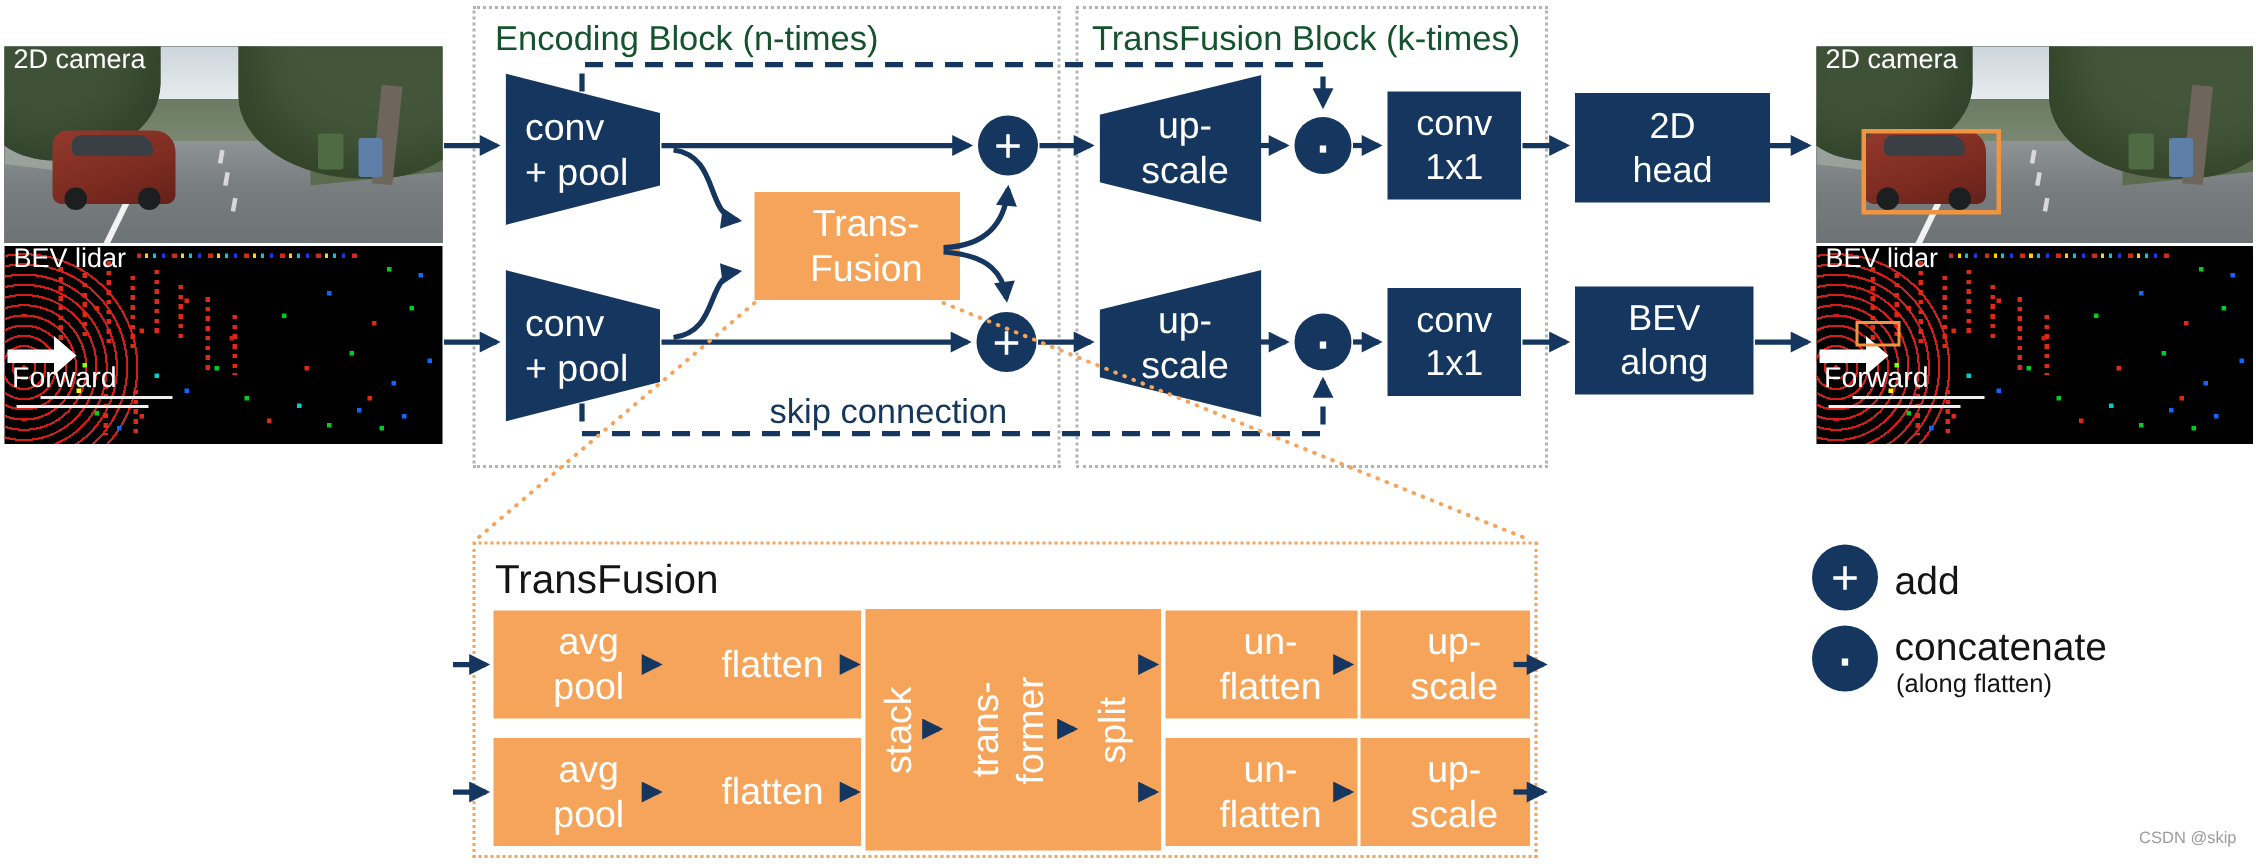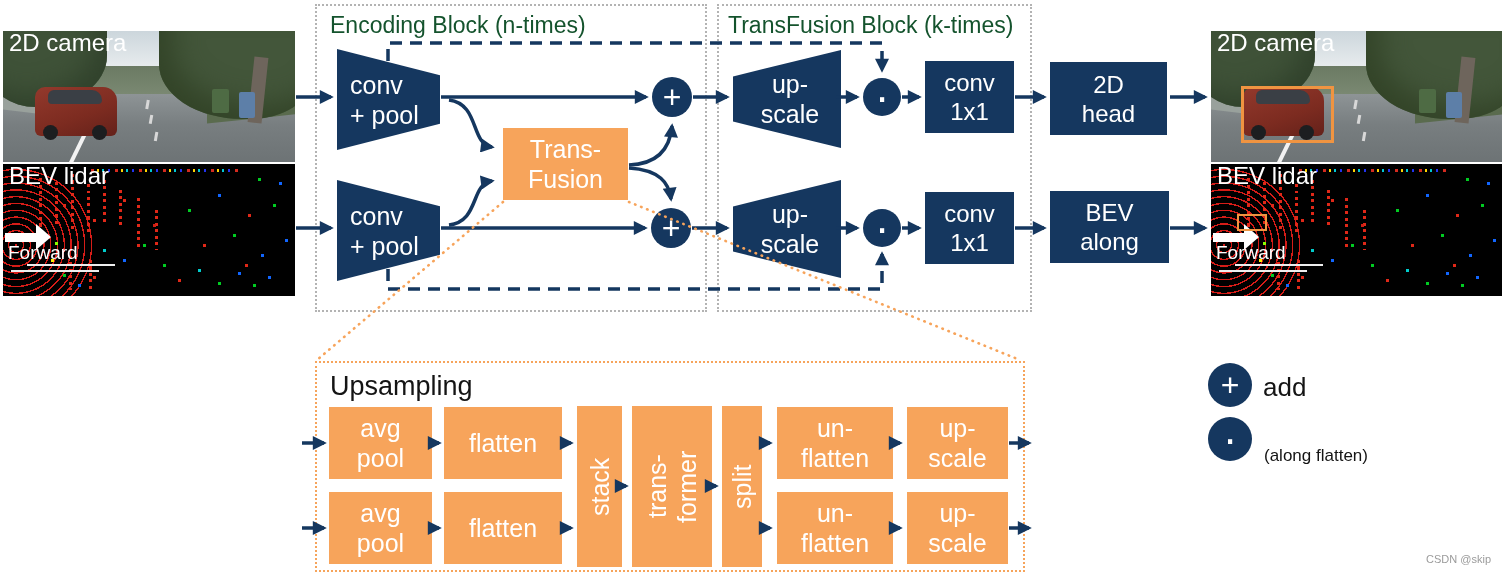--- a/index.html
+++ b/index.html
@@ -9,35 +9,35 @@
   
   .groupbox{position:absolute;border:2px dotted #b3b3b3;z-index:0;background:transparent;}
   .groupbox .gtitle{position:absolute;left:13px;top:6px;color:#14532d;font-size:23px;white-space:nowrap;}
   .detailbox{position:absolute;border:2px dotted #f6a45b;z-index:0;}
   .detailbox .dtitle{position:absolute;left:13px;top:8px;color:#141414;font-size:27px;}
 
   
   .navyblock,.orangeblock{position:absolute;display:flex;align-items:center;justify-content:center;
     color:#fff;text-align:center;white-space:pre-line;z-index:2;font-size:25px;line-height:30px;}
   .navyblock{background:#15375f;}
-  .orangeblock{background:#f7a45b;}
+  .orangeblock{background:#f7a45b;padding-left:12px;}
   .trap{justify-content:flex-start;text-align:left;padding-left:13px;box-sizing:border-box;}
   .trapL{clip-path:polygon(0 0,100% 26%,100% 74%,0 100%);}
   .trapR{clip-path:polygon(0 27%,100% 0,100% 100%,0 73%);justify-content:center;text-align:center;padding-left:6px;}
   .opcircle{position:absolute;background:#15375f;border-radius:50%;color:#fff;display:flex;
     align-items:center;justify-content:center;z-index:2;}
   .plus{font-size:32px;line-height:0;}
   .cdot{font-size:44px;line-height:0;}
   .vtext{writing-mode:vertical-rl;transform:rotate(180deg);white-space:pre-line;text-align:center;line-height:30px;}
 
   .skiplabel{position:absolute;left:513px;top:261px;width:180px;color:#16365a;font-size:23px;z-index:2;white-space:nowrap;}
 
   
   .photo{position:absolute;overflow:hidden;background:#000;z-index:1;}
-  .photo-label{position:absolute;left:6px;top:-2px;color:#fff;font-size:24px;z-index:5;}
+  .photo-label{position:absolute;left:6px;top:-2px;color:#fff;font-size:18px;z-index:5;}
   
   .cam-sky{position:absolute;left:0;top:0;right:0;height:40%;background:linear-gradient(#ccd6dc,#e8ecee 70%,#dde3e3);}
   .cam-band{position:absolute;left:0;top:27%;right:0;height:24%;background:linear-gradient(#6b7a63,#7c8a74);}
   .cam-road{position:absolute;left:0;top:48%;right:0;bottom:0;background:linear-gradient(#8e9496,#787e80 45%,#6d7375);}
   .cam-sidewalk{position:absolute;left:0;top:47%;width:20%;height:15%;background:#99a19c;transform:skewY(7deg);}
   .cam-grass{position:absolute;right:0;top:50%;width:30%;height:17%;background:#5a6b4e;transform:skewY(-6deg);}
   .cam-treeL{position:absolute;left:-14px;top:-10px;width:118px;height:86px;background:#3f5238;
     border-radius:0 0 60% 40%;box-shadow:inset -12px -12px 26px #31422c;}
   .cam-treeR{position:absolute;right:-16px;top:-12px;width:152px;height:100px;background:#43563a;
     border-radius:0 0 40% 55%;box-shadow:inset 14px -14px 28px #334428;}
@@ -181,45 +181,46 @@
 + pool</div>
   <div class="navyblock trap trapL" style="left:337px;top:180px;width:103px;height:101px;">conv
 + pool</div>
 
   <div class="orangeblock" style="left:503px;top:128px;width:125px;height:72px;">Trans-
 Fusion</div>
 
   <div class="opcircle plus" style="left:652px;top:77px;width:40px;height:40px;">+</div>
   <div class="opcircle plus" style="left:651px;top:208px;width:40px;height:40px;">+</div>
 
+  <span class="skiplabel">skip connection</span>
 
   <div class="groupbox" style="left:717px;top:4px;width:311px;height:304px;">
     <span class="gtitle" style="left:9px;">TransFusion Block (k-times)</span>
   </div>
 
   <div class="navyblock trapR" style="left:733px;top:50px;width:102px;height:98px;">up-
 scale</div>
   <div class="navyblock trapR" style="left:733px;top:180px;width:102px;height:98px;">up-
 scale</div>
 
   <div class="opcircle cdot" style="left:863px;top:78px;width:38px;height:38px;">·</div>
   <div class="opcircle cdot" style="left:863px;top:209px;width:38px;height:38px;">·</div>
 
   <div class="navyblock" style="left:925px;top:61px;width:89px;height:72px;font-size:24px;line-height:29px;">conv
 1x1</div>
   <div class="navyblock" style="left:925px;top:192px;width:89px;height:72px;font-size:24px;line-height:29px;">conv
 1x1</div>
 
-  <div class="navyblock" style="left:1050px;top:62px;width:117px;height:73px;font-size:24px;line-height:29px;">2D
+  <div class="navyblock" style="left:1050px;top:62px;width:130px;height:73px;font-size:24px;line-height:29px;">2D
 head</div>
   <div class="navyblock" style="left:1050px;top:191px;width:119px;height:72px;font-size:24px;line-height:29px;">BEV
 along</div>
 
   <div class="detailbox" style="left:315px;top:361px;width:706px;height:207px;">
-    <span class="dtitle">Upsampling</span>
+    <span class="dtitle">TransFusion</span>
   </div>
 
   <div class="orangeblock" style="left:329px;top:407px;width:103px;height:72px;">avg
 pool</div>
   <div class="orangeblock" style="left:329px;top:492px;width:103px;height:72px;">avg
 pool</div>
   <div class="orangeblock" style="left:444px;top:407px;width:118px;height:72px;">flatten</div>
   <div class="orangeblock" style="left:444px;top:492px;width:118px;height:72px;">flatten</div>
   <div class="orangeblock vtext" style="left:577px;top:406px;width:45px;height:161px;">stack</div>
   <div class="orangeblock vtext" style="left:632px;top:406px;width:80px;height:161px;">trans-
@@ -230,20 +231,21 @@
   <div class="orangeblock" style="left:777px;top:492px;width:116px;height:72px;">un-
 flatten</div>
   <div class="orangeblock" style="left:907px;top:407px;width:101px;height:72px;">up-
 scale</div>
   <div class="orangeblock" style="left:907px;top:492px;width:101px;height:72px;">up-
 scale</div>
 
   <div class="opcircle plus" style="left:1208px;top:363px;width:44px;height:44px;">+</div>
   <span class="legend-label" style="left:1263px;top:372px;">add</span>
   <div class="opcircle cdot" style="left:1208px;top:417px;width:44px;height:44px;">·</div>
+  <span class="legend-label" style="left:1263px;top:416px;">concatenate</span>
   <span class="legend-sub" style="left:1264px;top:446px;">(along flatten)</span>
 
   <span class="watermark">CSDN @skip</span>
 
   <svg class="wires" width="1504" height="576" viewBox="0 0 1504 576">
     <defs>
       <marker id="ah" viewBox="0 0 10 10" markerWidth="5" markerHeight="4" refX="8" refY="5" orient="auto">
         <path d="M0,0 L10,5 L0,10 z" fill="#15375f"></path>
       </marker>
     </defs>

